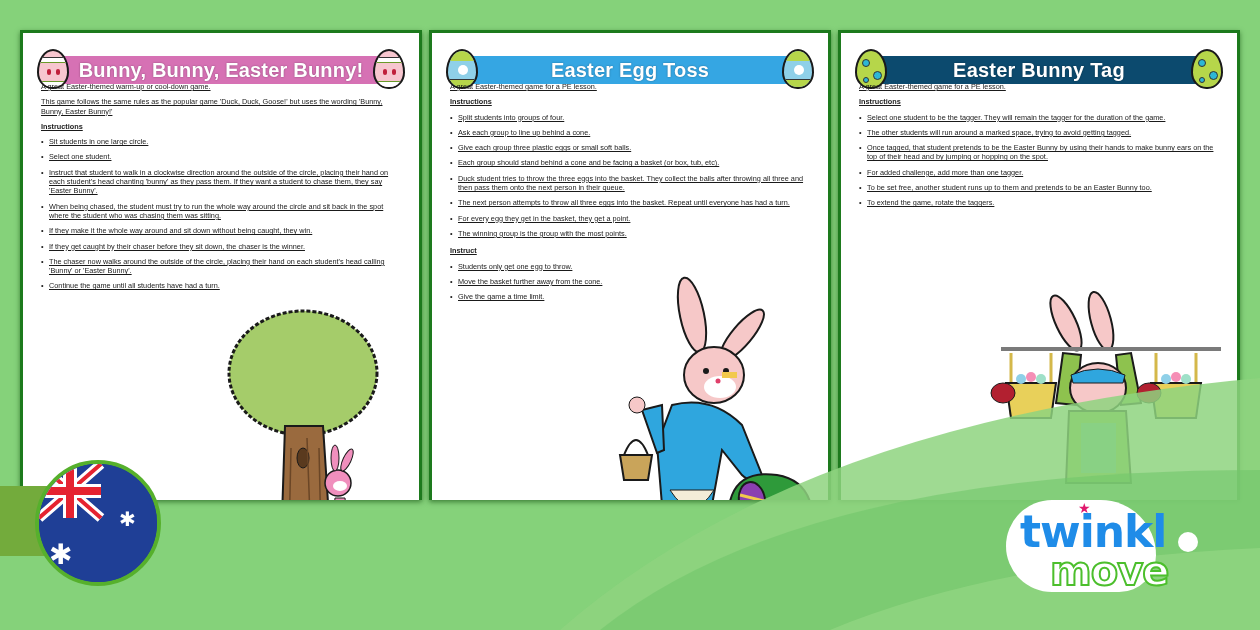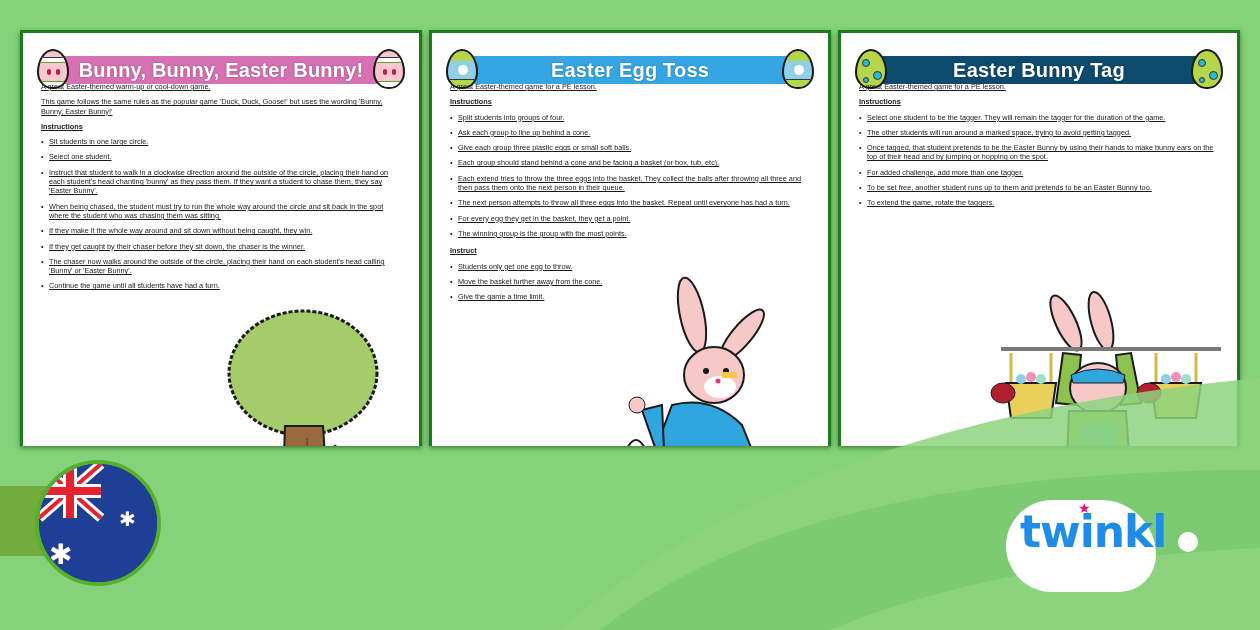--- a/index.html
+++ b/index.html
@@ -6,21 +6,21 @@
   html, body { width: 1260px; height: 630px; overflow: hidden; }
   body {
     background: #85d27a;
     font-family: "Liberation Sans", sans-serif;
     position: relative;
   }
   .page {
     position: absolute;
     top: 30px;
     width: 402px;
-    height: 416px;
+    height: 470px;
     background: #ffffff;
     border-left: 3px solid #1d7a1d;
     border-right: 3px solid #1d7a1d;
     border-top: 3px solid #1d7a1d;
     box-shadow: 0 2px 5px rgba(0,60,0,0.55);
     overflow: hidden;
   }
   .page1 { left: 20px; }
   .page2 { left: 429px; }
   .page3 { left: 838px; }
@@ -269,21 +269,21 @@
   </div>
 
   <div class="content">
     <p>A great Easter-themed game for a PE lesson.</p>
     <div class="heading">Instructions</div>
     <ul>
       <li>Split students into groups of four.</li>
       <li>Ask each group to line up behind a cone.</li>
       <li>Give each group three plastic eggs or small soft balls.</li>
       <li>Each group should stand behind a cone and be facing a basket (or box, tub, etc).</li>
-      <li>Each extend tries to throw the three eggs into the basket. They collect the balls after throwing all three and then pass them onto the next person in their queue.</li>
+      <li>Duck student tries to throw the three eggs into the basket. They collect the balls after throwing all three and then pass them onto the next person in their queue.</li>
       <li>The next person attempts to throw all three eggs into the basket. Repeat until everyone has had a turn.</li>
       <li>For every egg they get in the basket, they get a point.</li>
       <li>The winning group is the group with the most points.</li>
     </ul>
     <div class="heading">Instruct</div>
     <ul>
       <li>Students only get one egg to throw.</li>
       <li>Move the basket further away from the cone.</li>
       <li>Give the game a time limit.</li>
     </ul>
@@ -391,14 +391,15 @@
     </g>
     <text x="80" y="62" fill="#fff" font-size="20" font-family="DejaVu Sans, sans-serif">✱</text>
     <text x="10" y="100" fill="#fff" font-size="28" font-family="DejaVu Sans, sans-serif">✱</text>
   </svg>
 </div>
 
 <div class="brand">
   <div class="cloud"></div>
   <div class="star">★</div>
   <div class="twinkl-text">twinkl</div>
+  <div class="move-text">move</div>
   <div class="figure-head"></div>
 </div>
 
 </body></html>

